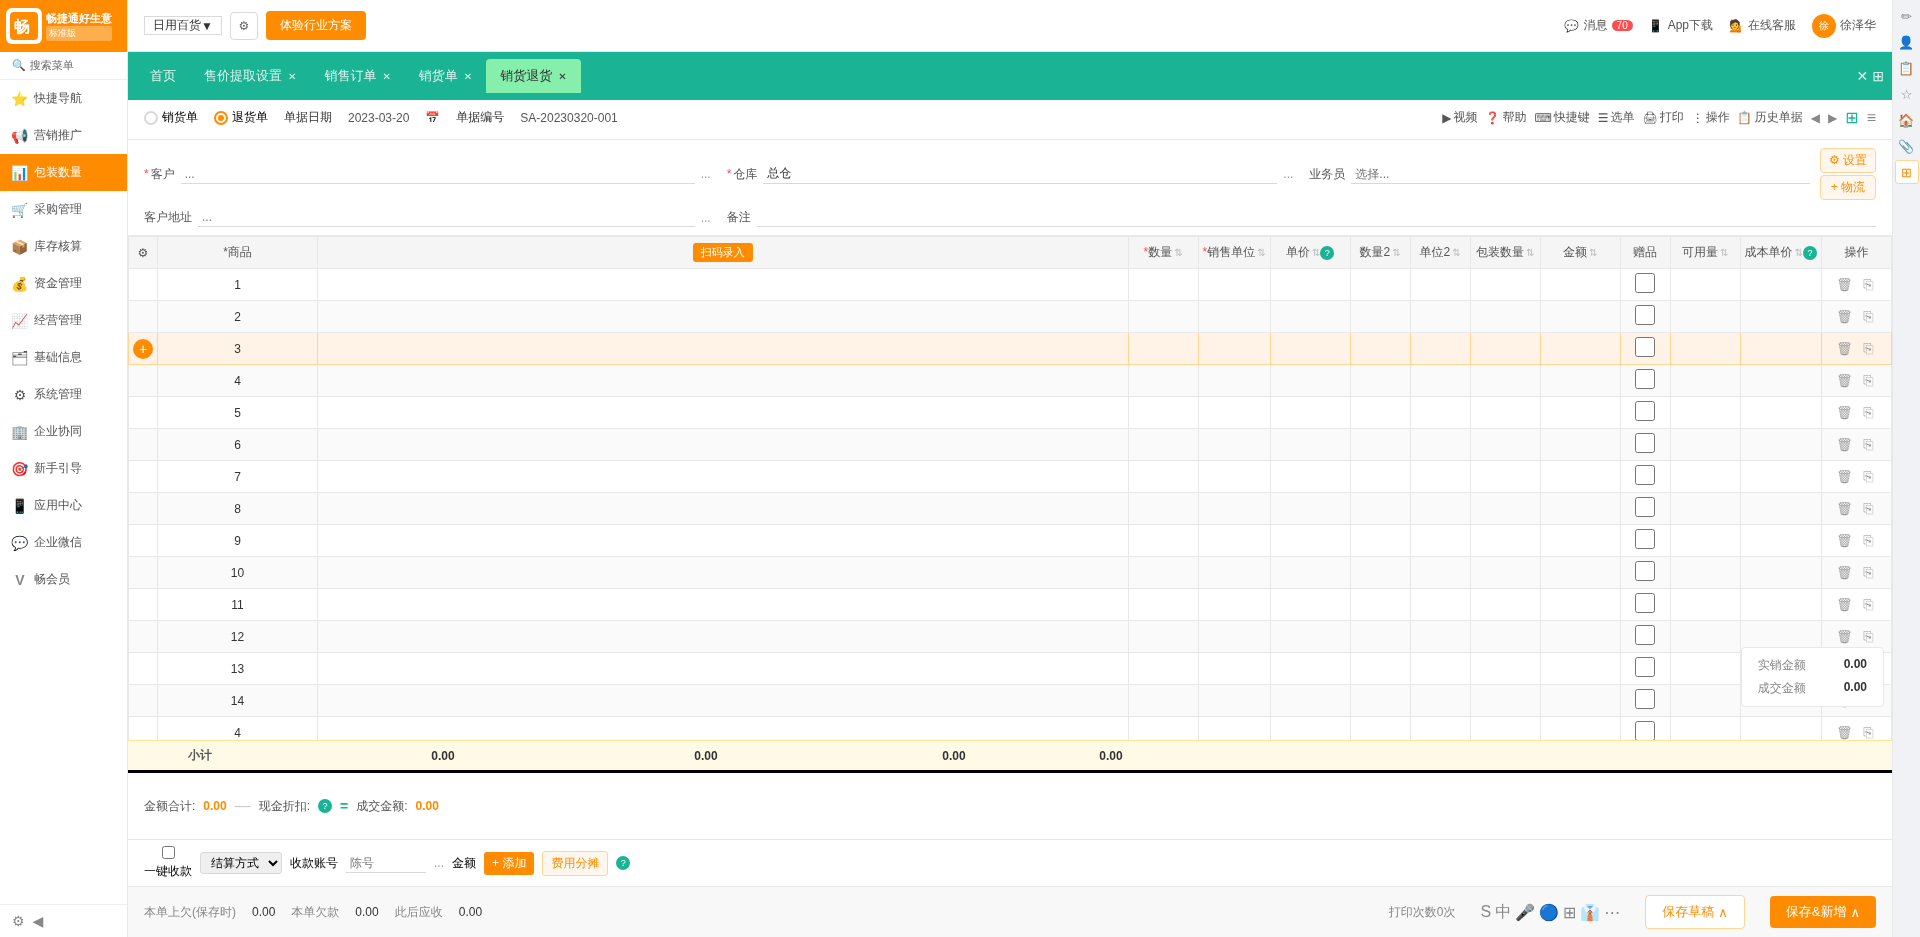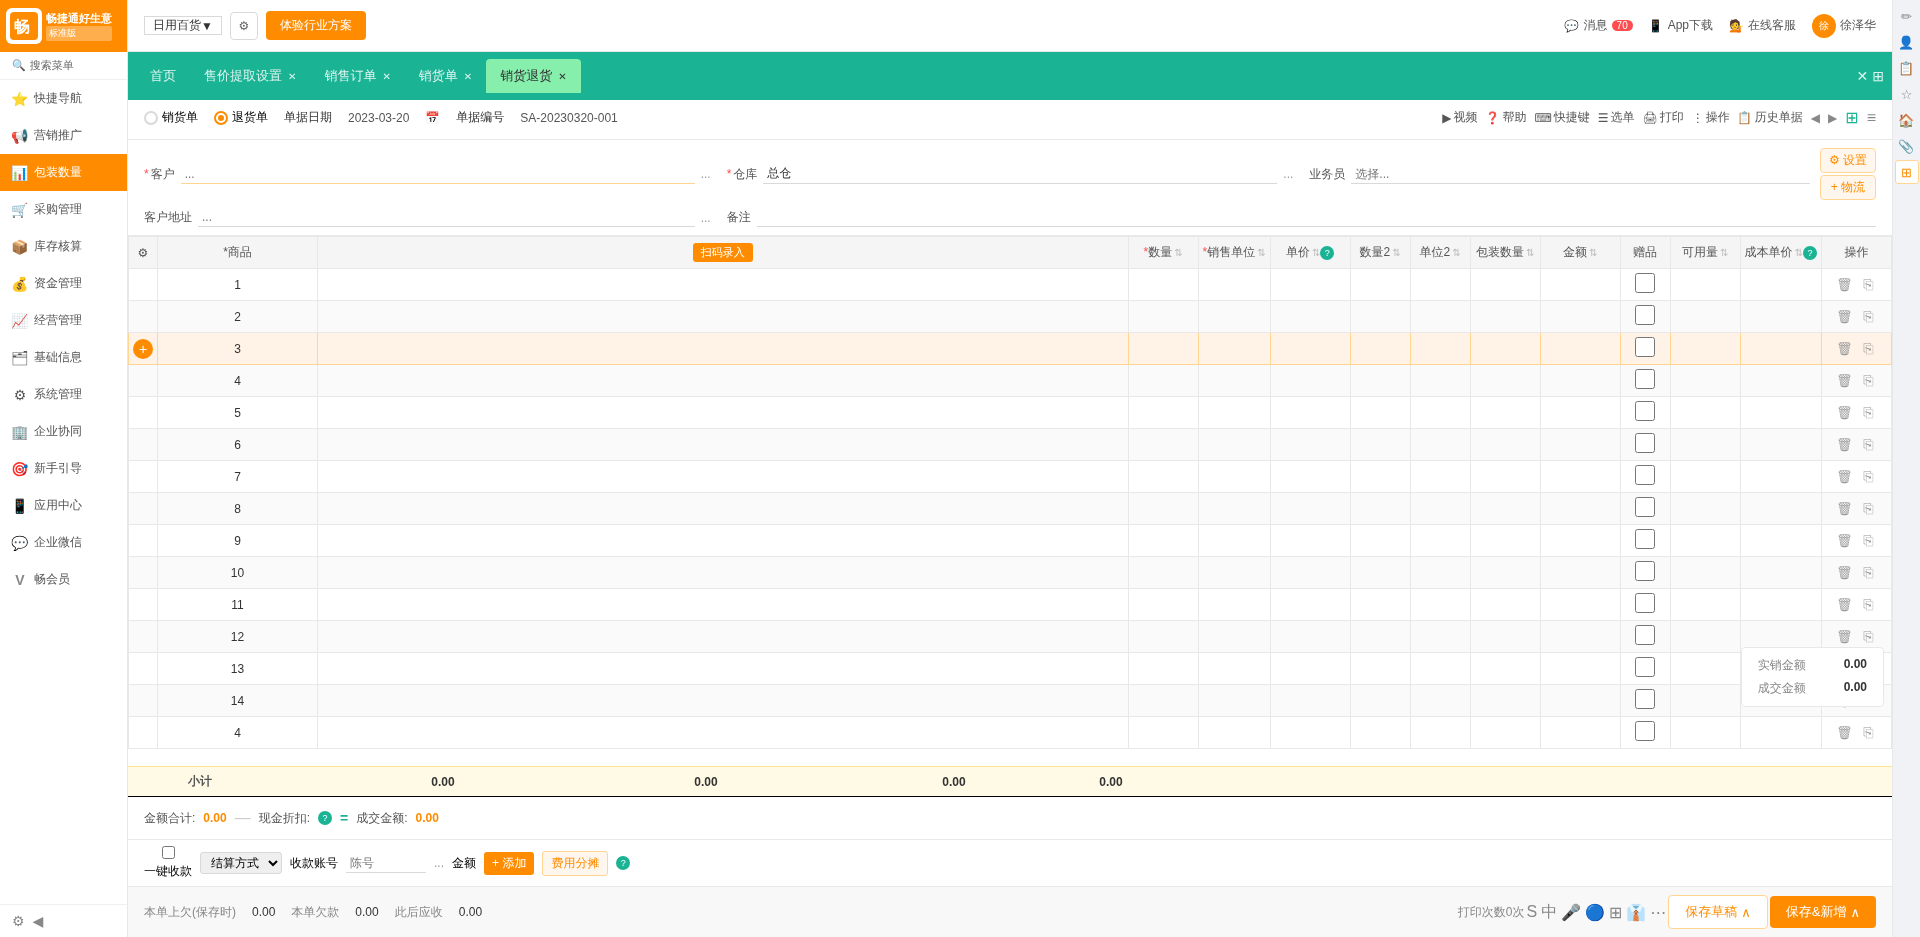--- a/index.html
+++ b/index.html
@@ -87,38 +87,38 @@
     .add-row-btn { width: 20px; height: 20px; background: #ff8c00; color: #fff; border: none; border-radius: 50%; display: flex; align-items: center; justify-content: center; cursor: pointer; font-size: 14px; }
     .checkbox-cell { width: 20px; height: 20px; border: 1px solid #d9d9d9; background: #fff; cursor: pointer; }
     .action-cell { display: flex; gap: 4px; justify-content: center; }
     .icon-btn { width: 20px; height: 20px; display: flex; align-items: center; justify-content: center; cursor: pointer; color: #999; font-size: 13px; }
     .sort-icon { color: #bbb; cursor: pointer; font-size: 10px; margin-left: 2px; }
 
     
     .footer-row { background: #fffae6; border-top: 1px solid #ffe58f; display: flex; align-items: center; padding: 6px 16px; gap: 16px; font-size: 12px; color: #555; }
     .footer-cell { min-width: 80px; text-align: center; color: #333; font-weight: bold; }
 
-    .form-bottom { padding: 12px 16px; border-top: 1px solid #000000; display: flex; align-items: center; justify-content: space-between; background: #fff; }
+    .form-bottom { padding: 24px 16px; border-top: 3px solid #000000; display: flex; align-items: center; justify-content: space-between; background: #fff; }
     .amount-calc { display: flex; align-items: center; gap: 8px; font-size: 12px; color: #555; }
     .amount-value { color: #ff8c00; font-weight: bold; }
     .equal-sign { color: #1ab394; font-size: 14px; font-weight: bold; }
     .info-icon { width: 14px; height: 14px; background: #1ab394; color: #fff; border-radius: 50%; display: inline-flex; align-items: center; justify-content: center; font-size: 9px; cursor: pointer; }
 
     .form-payment { padding: 6px 16px; border-top: 1px solid #e8e8e8; display: flex; align-items: center; gap: 8px; background: #fff; font-size: 12px; }
     .payment-check { display: flex; align-items: center; gap: 4px; flex-direction: column; }
     .payment-select { border: 1px solid #d9d9d9; border-radius: 3px; padding: 2px 6px; font-size: 12px; }
     .payment-input { border: none; border-bottom: 1px solid #d9d9d9; padding: 2px 4px; width: 80px; font-size: 12px; }
     .add-fee-btn { background: #ff8c00; color: #fff; border: none; border-radius: 3px; padding: 3px 8px; cursor: pointer; font-size: 12px; }
     .split-btn { background: #fff7ee; color: #ff8c00; border: 1px solid #ffd591; border-radius: 3px; padding: 3px 8px; cursor: pointer; font-size: 12px; }
 
     .bottom-bar { padding: 8px 16px; background: #f8f8f8; border-top: 1px solid #e8e8e8; display: flex; align-items: center; justify-content: space-between; }
     .bottom-info { display: flex; align-items: center; gap: 16px; font-size: 12px; color: #555; }
     .bottom-info span.label { color: #888; }
     .bottom-info span.val { color: #333; }
-    .bottom-actions { display: flex; align-items: center; gap: 2px; }
+    .bottom-actions { display: flex; align-items: center; gap: 25px; }
     .print-info { font-size: 12px; color: #888; }
     .toolbar-icons { display: flex; gap: 4px; align-items: center; }
     .toolbar-icon-item { color: #888; cursor: pointer; font-size: 16px; }
 
     .save-draft-btn { background: #fff; color: #ff8c00; border: 1px solid #ffd591; border-radius: 4px; padding: 7px 16px; cursor: pointer; font-size: 13px; display: flex; align-items: center; gap: 4px; }
     .save-new-btn { background: #ff8c00; color: #fff; border: none; border-radius: 4px; padding: 7px 16px; cursor: pointer; font-size: 13px; display: flex; align-items: center; gap: 4px; }
 
     
     .right-panel { width: 28px; background: #f0f2f5; display: flex; flex-direction: column; align-items: center; padding: 4px 0; gap: 2px; border-left: 1px solid #e8e8e8; flex-shrink: 0; }
     .right-panel-icon { width: 24px; height: 24px; display: flex; align-items: center; justify-content: center; color: #888; cursor: pointer; font-size: 13px; }

